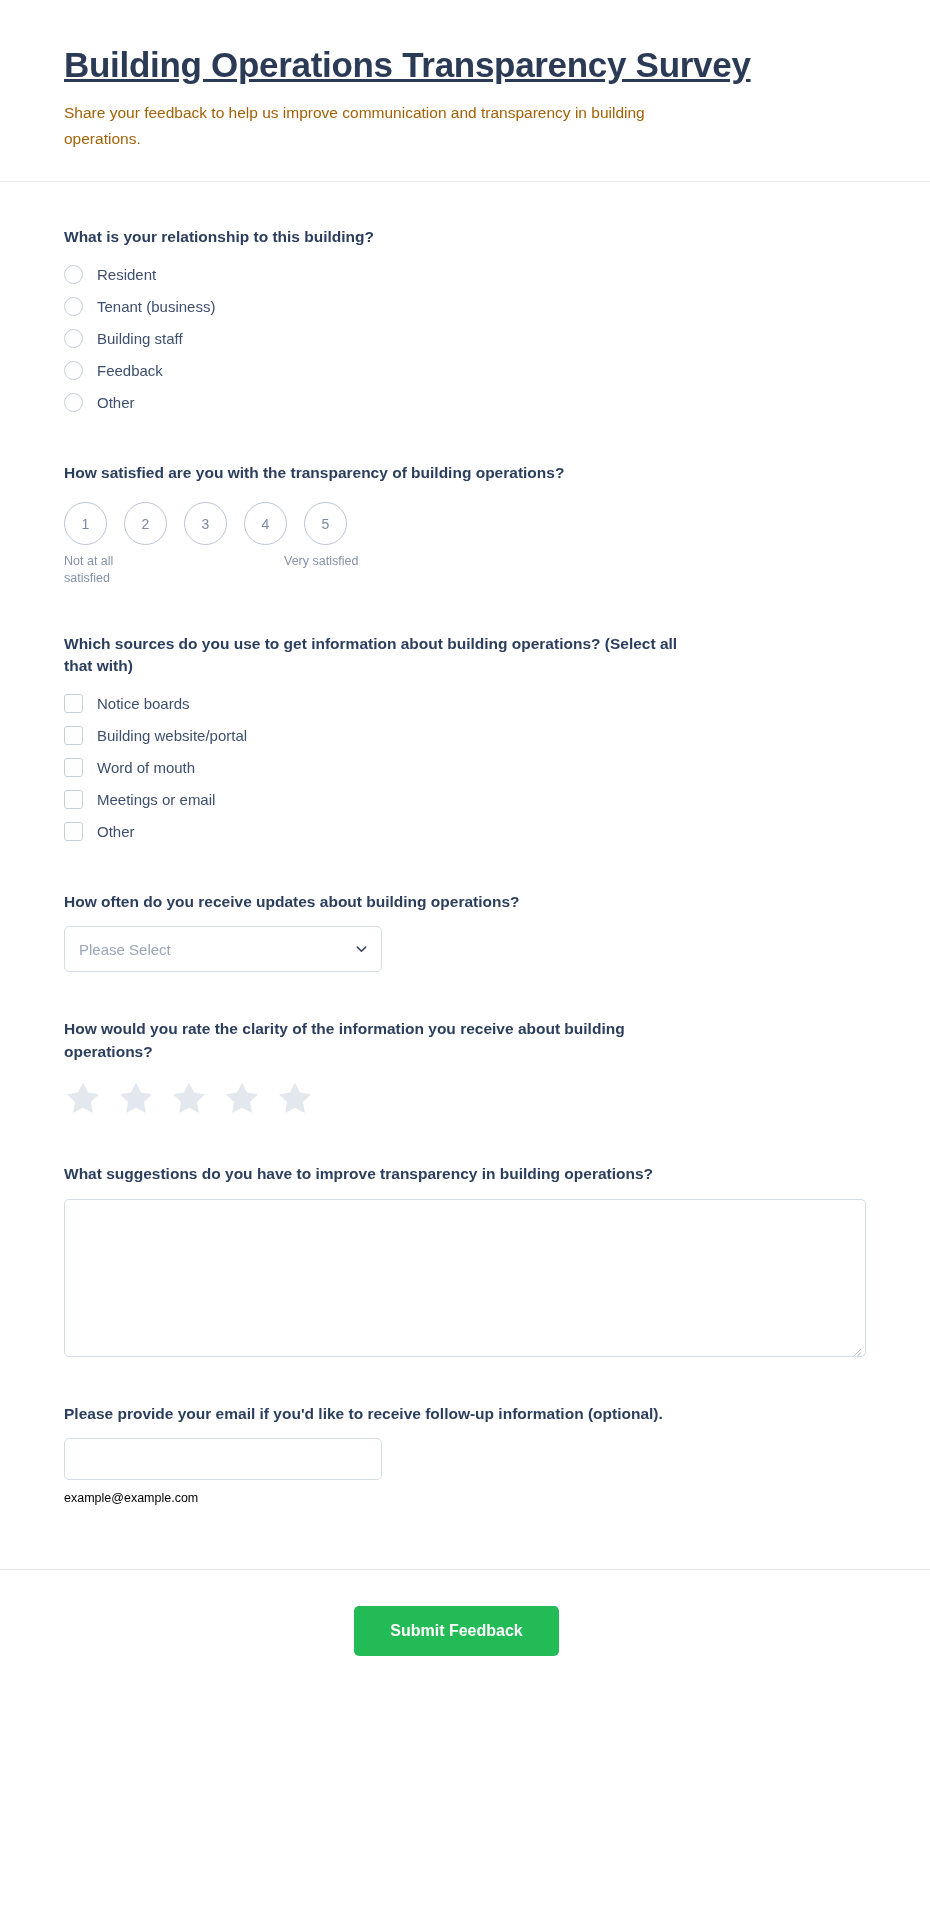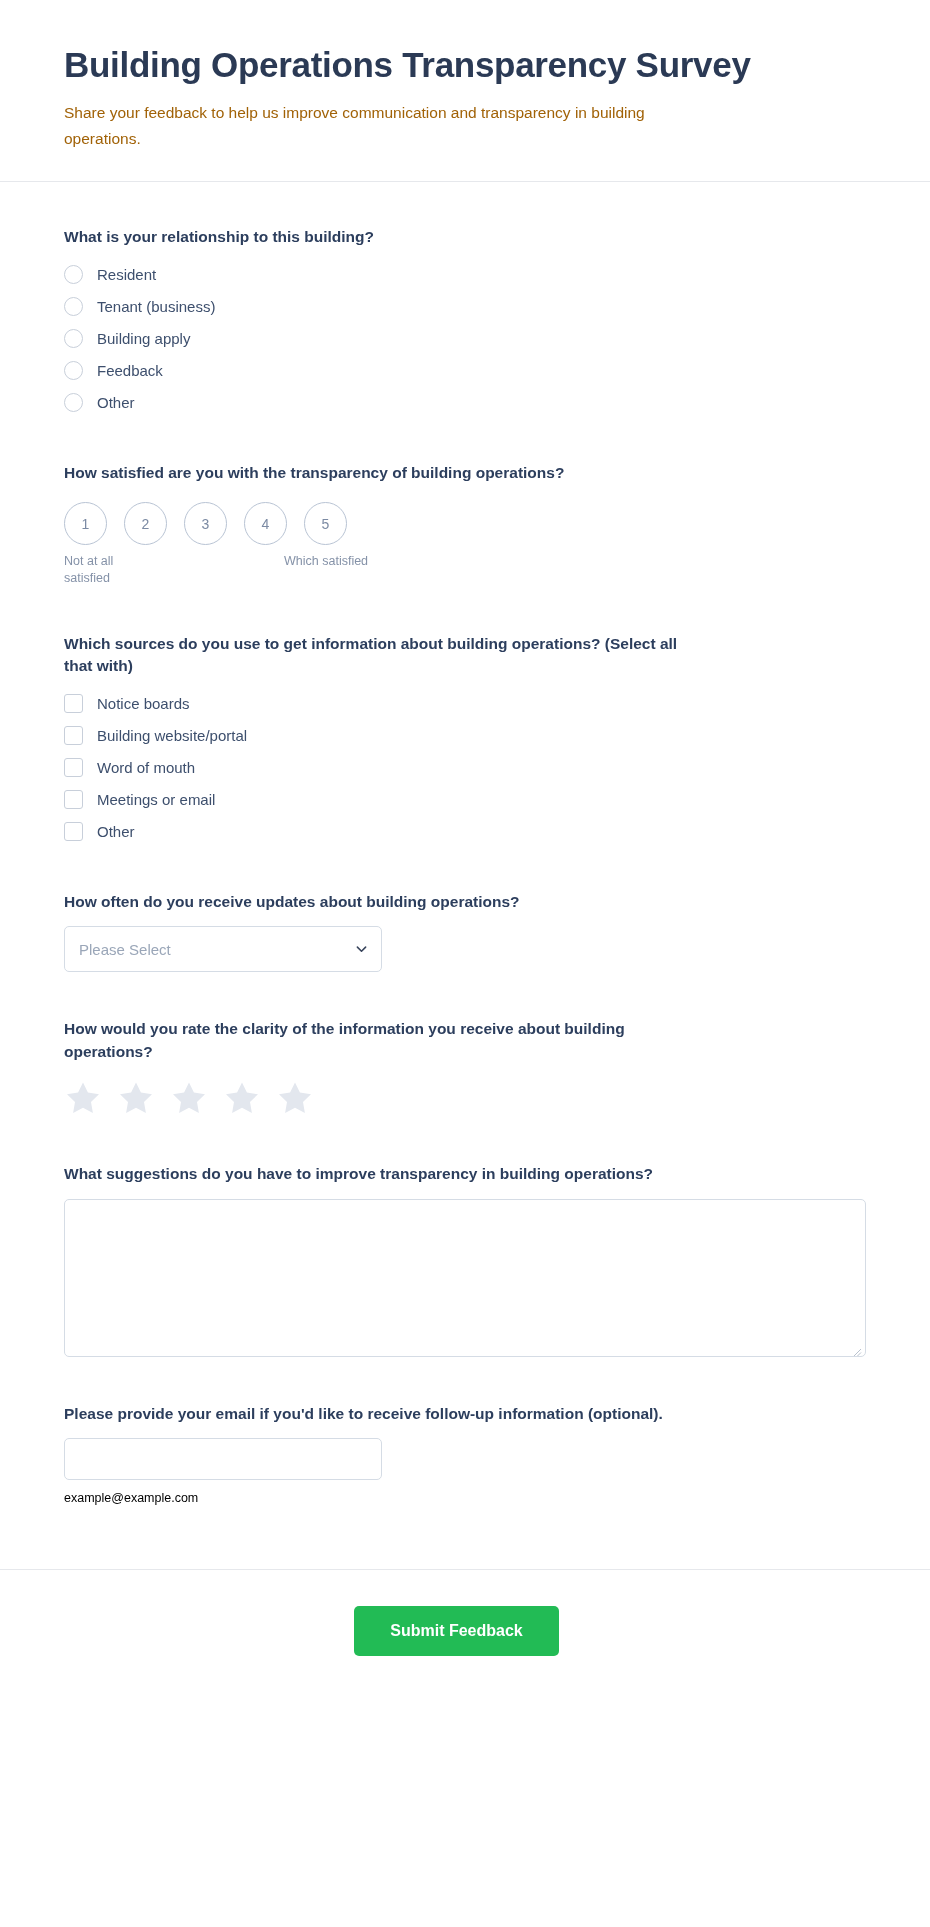--- a/index.html
+++ b/index.html
@@ -19,20 +19,21 @@
   .form-header {
     padding: 44px 64px 30px 64px;
     border-bottom: 1px solid #e6e8ec;
   }
   .form-title {
     font-size: 35px;
     font-weight: bold;
     color: #2b3a55;
     letter-spacing: -0.3px;
     line-height: 1.2;
+    text-decoration: underline;
   }
   .form-subtitle {
     margin-top: 14px;
     font-size: 15.5px;
     color: #a16207;
     line-height: 1.65;
     max-width: 660px;
   }
 
   
@@ -204,21 +205,21 @@
       <div class="option-row">
         <span class="radio-mark"></span>
         <span class="option-text">Resident</span>
       </div>
       <div class="option-row">
         <span class="radio-mark"></span>
         <span class="option-text">Tenant (business)</span>
       </div>
       <div class="option-row">
         <span class="radio-mark"></span>
-        <span class="option-text">Building apply</span>
+        <span class="option-text">Building staff</span>
       </div>
       <div class="option-row">
         <span class="radio-mark"></span>
         <span class="option-text">Feedback</span>
       </div>
       <div class="option-row">
         <span class="radio-mark"></span>
         <span class="option-text">Other</span>
       </div>
     </div>
@@ -228,21 +229,21 @@
       <div class="scale-wrap">
         <div class="scale-row">
           <div class="scale-circle">1</div>
           <div class="scale-circle">2</div>
           <div class="scale-circle">3</div>
           <div class="scale-circle">4</div>
           <div class="scale-circle">5</div>
         </div>
         <div class="scale-labels">
           <span class="scale-label-low">Not at all satisfied</span>
-          <span class="scale-label-high">Which satisfied</span>
+          <span class="scale-label-high">Very satisfied</span>
         </div>
       </div>
     </div>
 
     <div class="question-block">
       <div class="question-label">Which sources do you use to get information about building operations? (Select all that with)</div>
       <div class="option-row">
         <span class="checkbox-mark"></span>
         <span class="option-text">Notice boards</span>
       </div>

